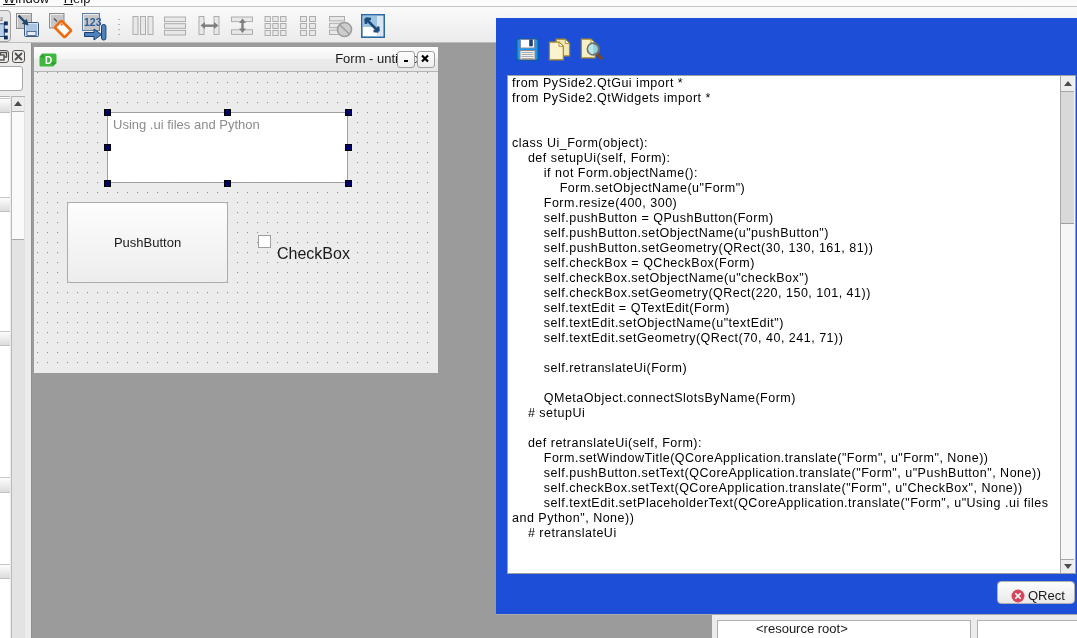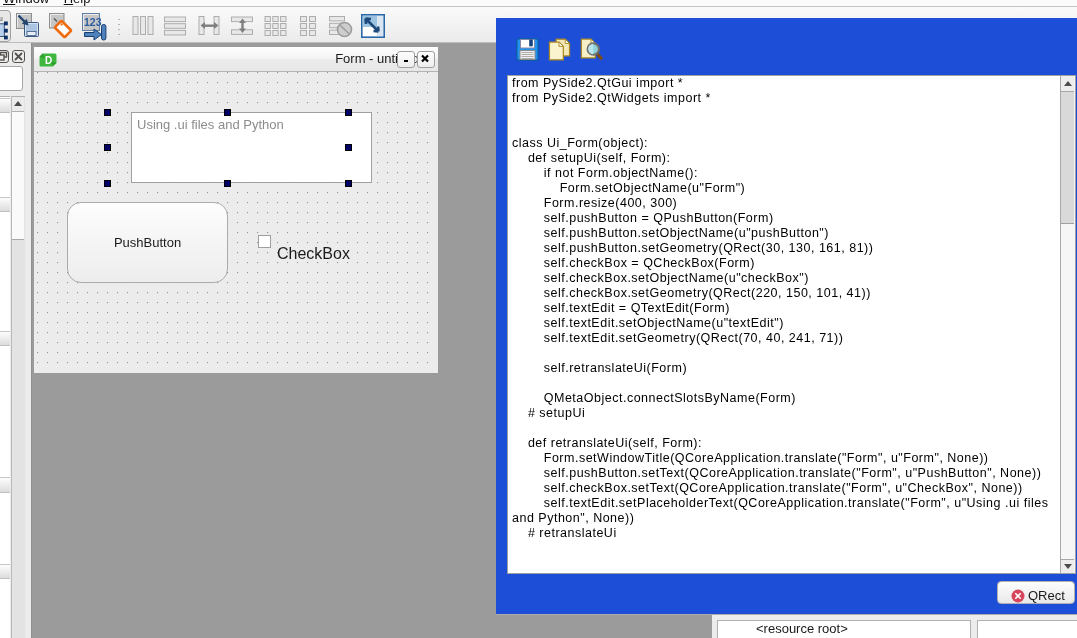--- a/index.html
+++ b/index.html
@@ -33,24 +33,24 @@
 #lsthumb{left:0px;top:15px;width:12px;height:127px;background:#fafafa;border-bottom:1px solid #a8a8a8;}
 
 #fwin{left:33px;top:46px;width:406px;height:328px;background:#ececec;border:1px solid #9a9a9a;box-sizing:border-box;}
 #ftitle{left:0;top:0;width:404px;height:24px;background:linear-gradient(#fefefe,#f3f3f3 49%,#ebebeb 50%,#e7e7e7);border-bottom:1px solid #b4b4b4;}
 #ftitletext{left:0;top:4px;width:390px;text-align:right;font-size:13px;color:#1a1a1a;}
 .wbtn{position:absolute;top:4px;width:16px;height:15px;border:1px solid #9e9e9e;border-radius:3px;background:linear-gradient(#fdfdfd,#ededed);}
 #fcontent{left:3px;top:25px;width:400px;height:300px;background:#ececec;
   background-image:radial-gradient(circle at 0.5px 0.5px,#929292 0.7px,transparent 1.05px);
   background-size:10px 10px;background-position:0px 0px;}
 
-#textedit{left:70px;top:40px;width:241px;height:71px;background:#fff;border:1px solid #a0a0a0;box-sizing:border-box;margin-left:24px;}
+#textedit{left:70px;top:40px;width:241px;height:71px;background:#fff;border:1px solid #a0a0a0;box-sizing:border-box;}
 #placeholder{left:5px;top:4px;font-size:13px;color:#8c8c8c;}
 .hdl{position:absolute;width:7px;height:7px;background:#000068;border:1px solid #000;box-sizing:border-box;}
-#pushbtn{left:30px;top:130px;width:161px;height:81px;background:linear-gradient(#fdfdfd,#ededed);border:1px solid #ababab;border-radius:14px;box-sizing:border-box;
+#pushbtn{left:30px;top:130px;width:161px;height:81px;background:linear-gradient(#fdfdfd,#ededed);border:1px solid #ababab;border-radius:3px;box-sizing:border-box;
   font-size:13px;color:#1a1a1a;display:flex;align-items:center;justify-content:center;}
 #cbbox{left:221px;top:163px;width:11px;height:11px;background:#fff;border:1px solid #9f9f9f;}
 #cblabel{left:240px;top:173px;font-size:16px;color:#1a1a1a;}
 
 #dlg{left:496px;top:18px;width:664px;height:597px;background:#1d4ed8;border:1px solid #ababab;border-top:none;border-left:none;box-sizing:border-box;}
 .dlgicon{position:absolute;top:20px;width:23px;height:23px;}
 #codearea{left:11px;top:57px;width:569px;height:499px;background:#fff;border:1px solid #a0a0a0;box-sizing:border-box;overflow:hidden;}
 #code{left:4px;top:-0.5px;font-size:12.5px;line-height:15px;letter-spacing:0.5px;color:#000;white-space:pre;}
 #vscroll{position:absolute;right:0;top:0;width:14px;height:497px;background:#f6f6f6;border-left:1px solid #a8a8a8;}
 #vsup{left:0;top:0;width:13px;height:15px;background:#ededed;border-bottom:1px solid #a8a8a8;}

